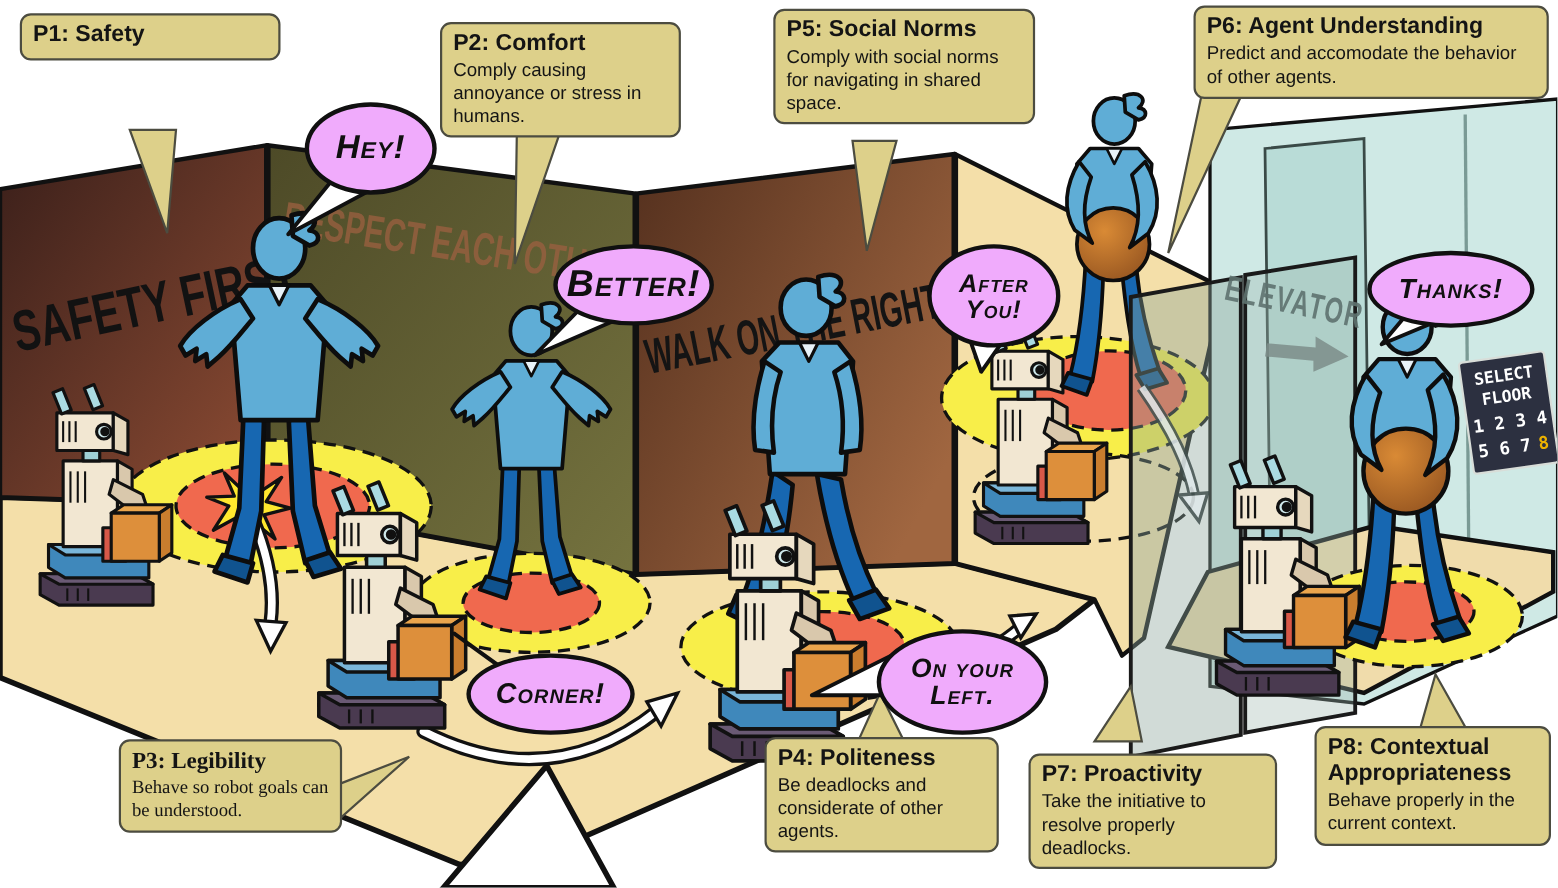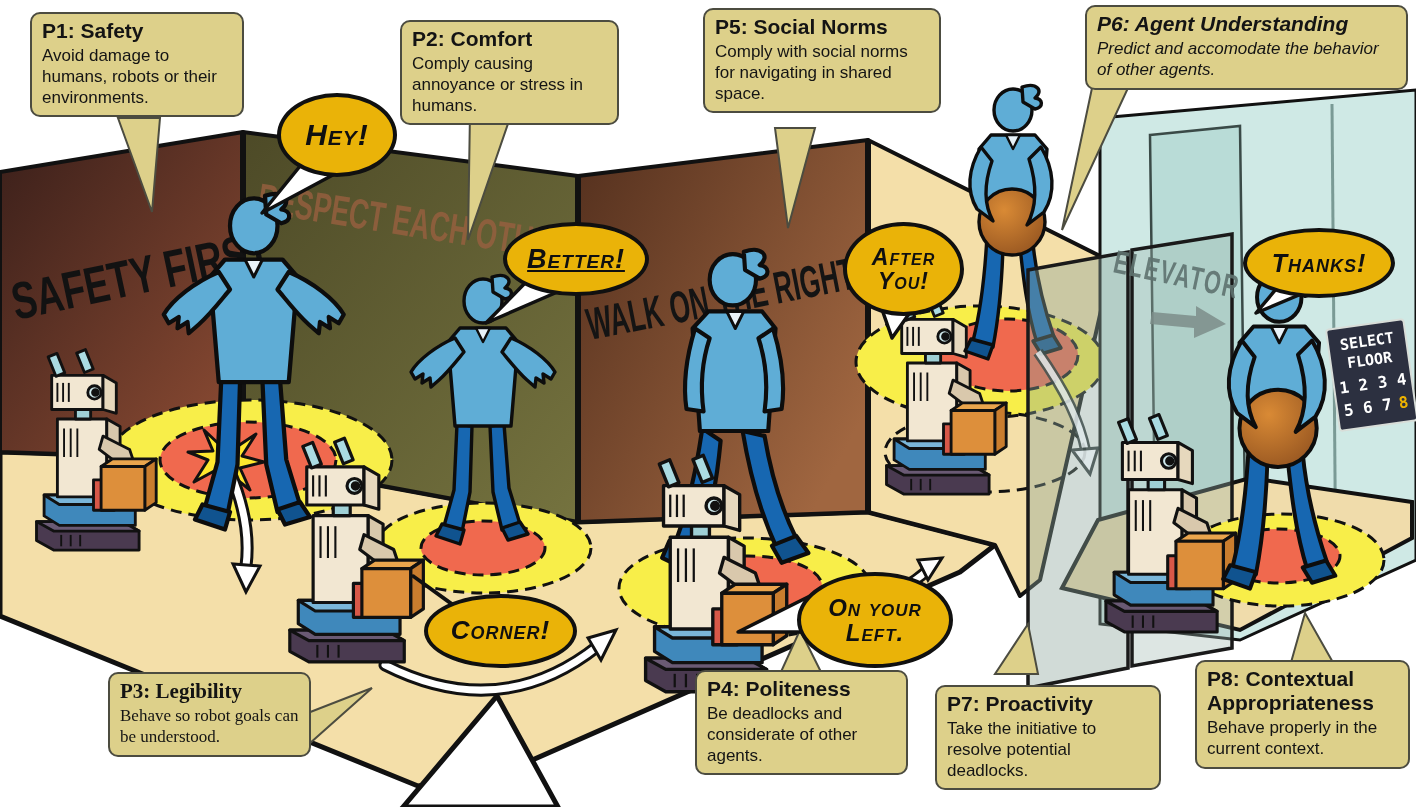--- a/index.html
+++ b/index.html
@@ -3,21 +3,21 @@
 <meta charset="utf-8">
 <style>
   html,body{margin:0;padding:0;background:#fff;}
   .stage{position:relative;width:1416px;height:807px;overflow:hidden;background:#fff;
          font-family:"Liberation Sans",sans-serif;}
   .stage svg{position:absolute;left:0;top:0;}
   .callout{position:absolute;background:#ddd08a;border:2px solid #4c4c40;border-radius:10px;
            padding:5px 10px 7px;color:#141414;box-sizing:border-box;z-index:30;}
   .callout-title{font-size:21px;font-weight:bold;line-height:1.15;margin-bottom:3px;}
   .callout-body{font-size:17px;line-height:1.22;}
-  .bubble{position:absolute;background:#eab308;border:4px solid #101010;border-radius:50%;
+  .bubble{position:absolute;background:#f0abfc;border:4px solid #101010;border-radius:50%;
           display:flex;flex-direction:column;align-items:center;justify-content:center;
           font-weight:bold;font-style:italic;text-align:center;color:#101010;z-index:40;
           box-sizing:border-box;line-height:1.05;}
   .bubble span{font-variant:small-caps;letter-spacing:1px;white-space:nowrap;}
   .wallsign{font-weight:bold;}
 </style>
 </head>
 <body>
 
 <div class="stage">
@@ -220,64 +220,63 @@
     <polygon points="878,298 916,304 892,338"></polygon>
     <polygon points="1282,282 1318,287 1256,313"></polygon>
     <polygon points="466,614 490,632 413,576"></polygon>
     <polygon points="810,596 816,632 738,632"></polygon>
   </g>
 </svg>
 
 <div class="bubble" style="left:277px;top:93px;width:120px;height:84px;font-size:30px;">
   <span>Hey!</span>
 </div>
-<div class="bubble" style="left:503px;top:222px;width:146px;height:74px;font-size:27px;text-decoration:underline;">
+<div class="bubble" style="left:503px;top:222px;width:146px;height:74px;font-size:34px;">
   <span>Better!</span>
 </div>
 <div class="bubble" style="left:843px;top:222px;width:121px;height:94px;font-size:23px;">
   <span>After</span>
   <span>You!</span>
 </div>
 <div class="bubble" style="left:1243px;top:228px;width:152px;height:70px;font-size:25px;">
   <span>Thanks!</span>
 </div>
 <div class="bubble" style="left:797px;top:572px;width:156px;height:96px;font-size:24px;">
   <span>On your</span>
   <span>Left.</span>
 </div>
 <div class="bubble" style="left:424px;top:594px;width:153px;height:74px;font-size:26px;">
   <span>Corner!</span>
 </div>
 
-<div class="callout" style="left:30px;top:12px;width:214px;">
+<div class="callout" style="left:18px;top:12px;width:237px;">
   <div class="callout-title">P1: Safety</div>
-  <div class="callout-body">Avoid damage to humans, robots or their environments.</div>
 </div>
 <div class="callout" style="left:400px;top:20px;width:219px;">
   <div class="callout-title">P2: Comfort</div>
   <div class="callout-body">Comply causing annoyance or stress in humans.</div>
 </div>
 <div class="callout" style="left:703px;top:8px;width:238px;">
   <div class="callout-title">P5: Social Norms</div>
   <div class="callout-body">Comply with social norms for navigating in shared space.</div>
 </div>
-<div class="callout" style="left:1085px;top:5px;width:323px;font-style:italic;">
+<div class="callout" style="left:1085px;top:5px;width:323px;">
   <div class="callout-title">P6: Agent Understanding</div>
   <div class="callout-body">Predict and accomodate the behavior of other agents.</div>
 </div>
 <div class="callout" style="left:108px;top:672px;width:203px;font-family:Liberation Serif, serif;">
   <div class="callout-title">P3: Legibility</div>
   <div class="callout-body">Behave so robot goals can be understood.</div>
 </div>
 <div class="callout" style="left:695px;top:670px;width:213px;">
   <div class="callout-title">P4: Politeness</div>
   <div class="callout-body">Be deadlocks and considerate of other agents.</div>
 </div>
 <div class="callout" style="left:935px;top:685px;width:226px;">
   <div class="callout-title">P7: Proactivity</div>
-  <div class="callout-body">Take the initiative to resolve potential deadlocks.</div>
+  <div class="callout-body">Take the initiative to resolve properly deadlocks.</div>
 </div>
 <div class="callout" style="left:1195px;top:660px;width:215px;">
   <div class="callout-title">P8: Contextual Appropriateness</div>
   <div class="callout-body">Behave properly in the current context.</div>
 </div>
 
 </div>
 
 </body></html>

